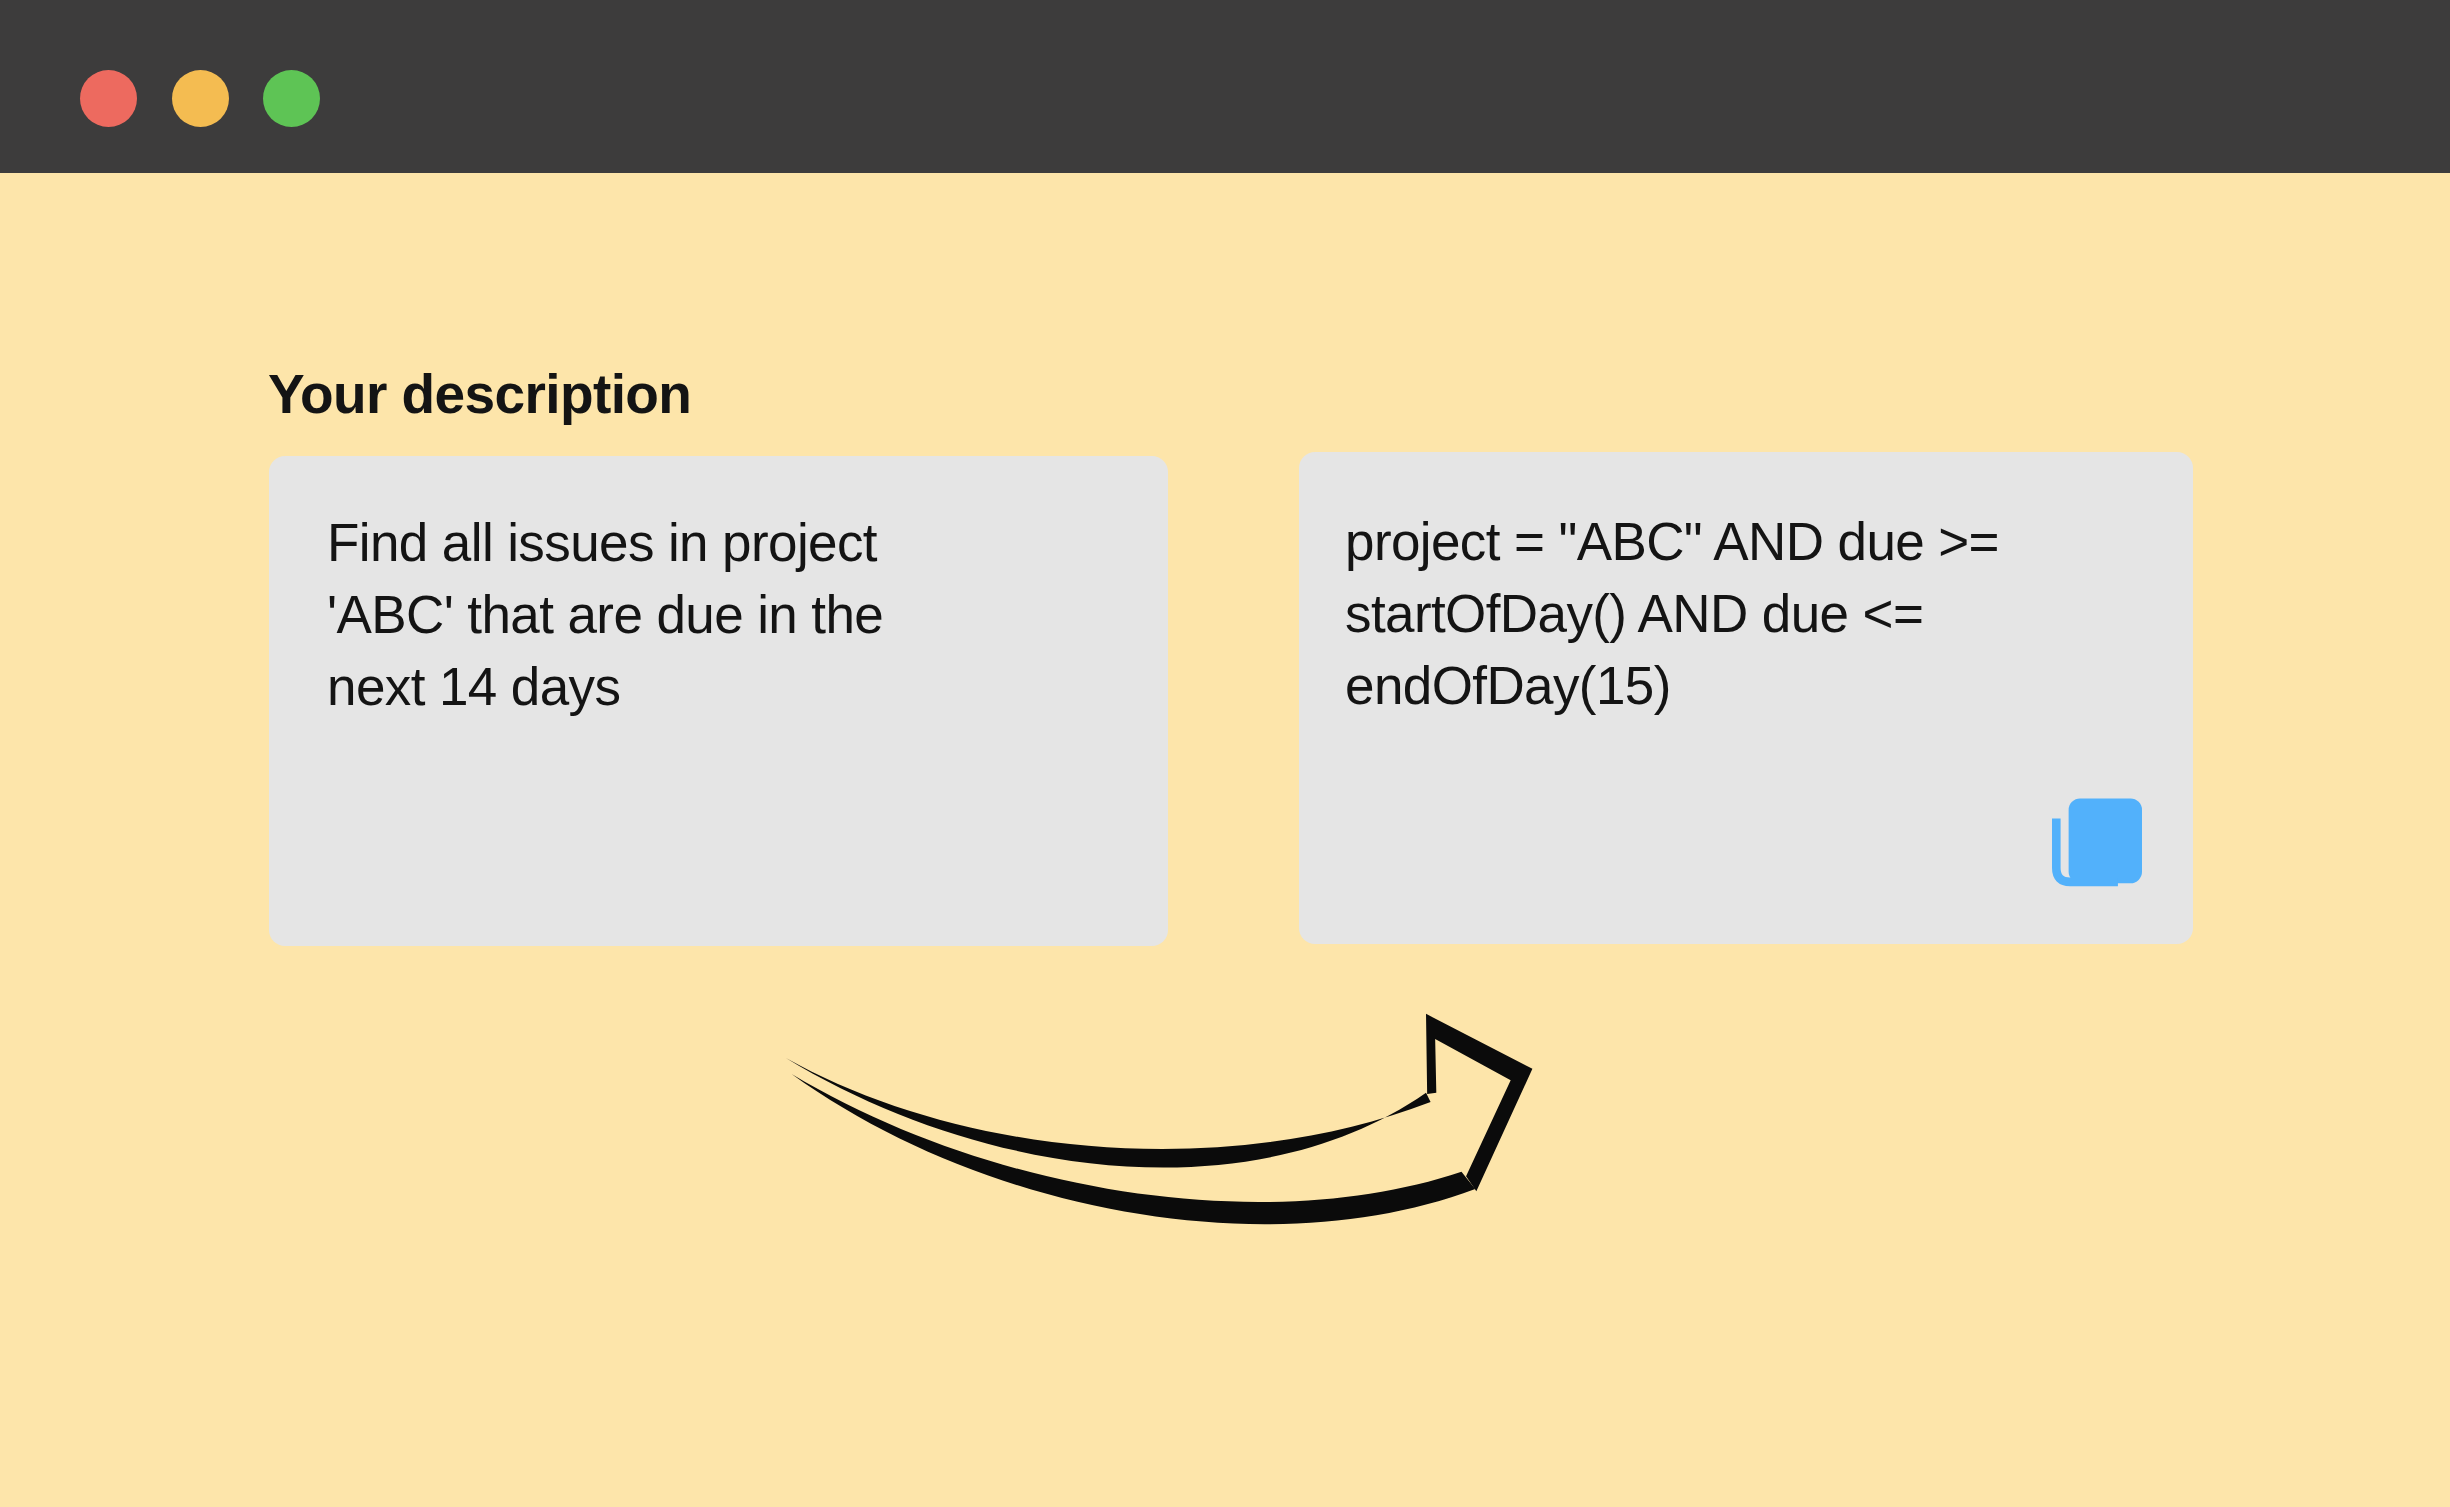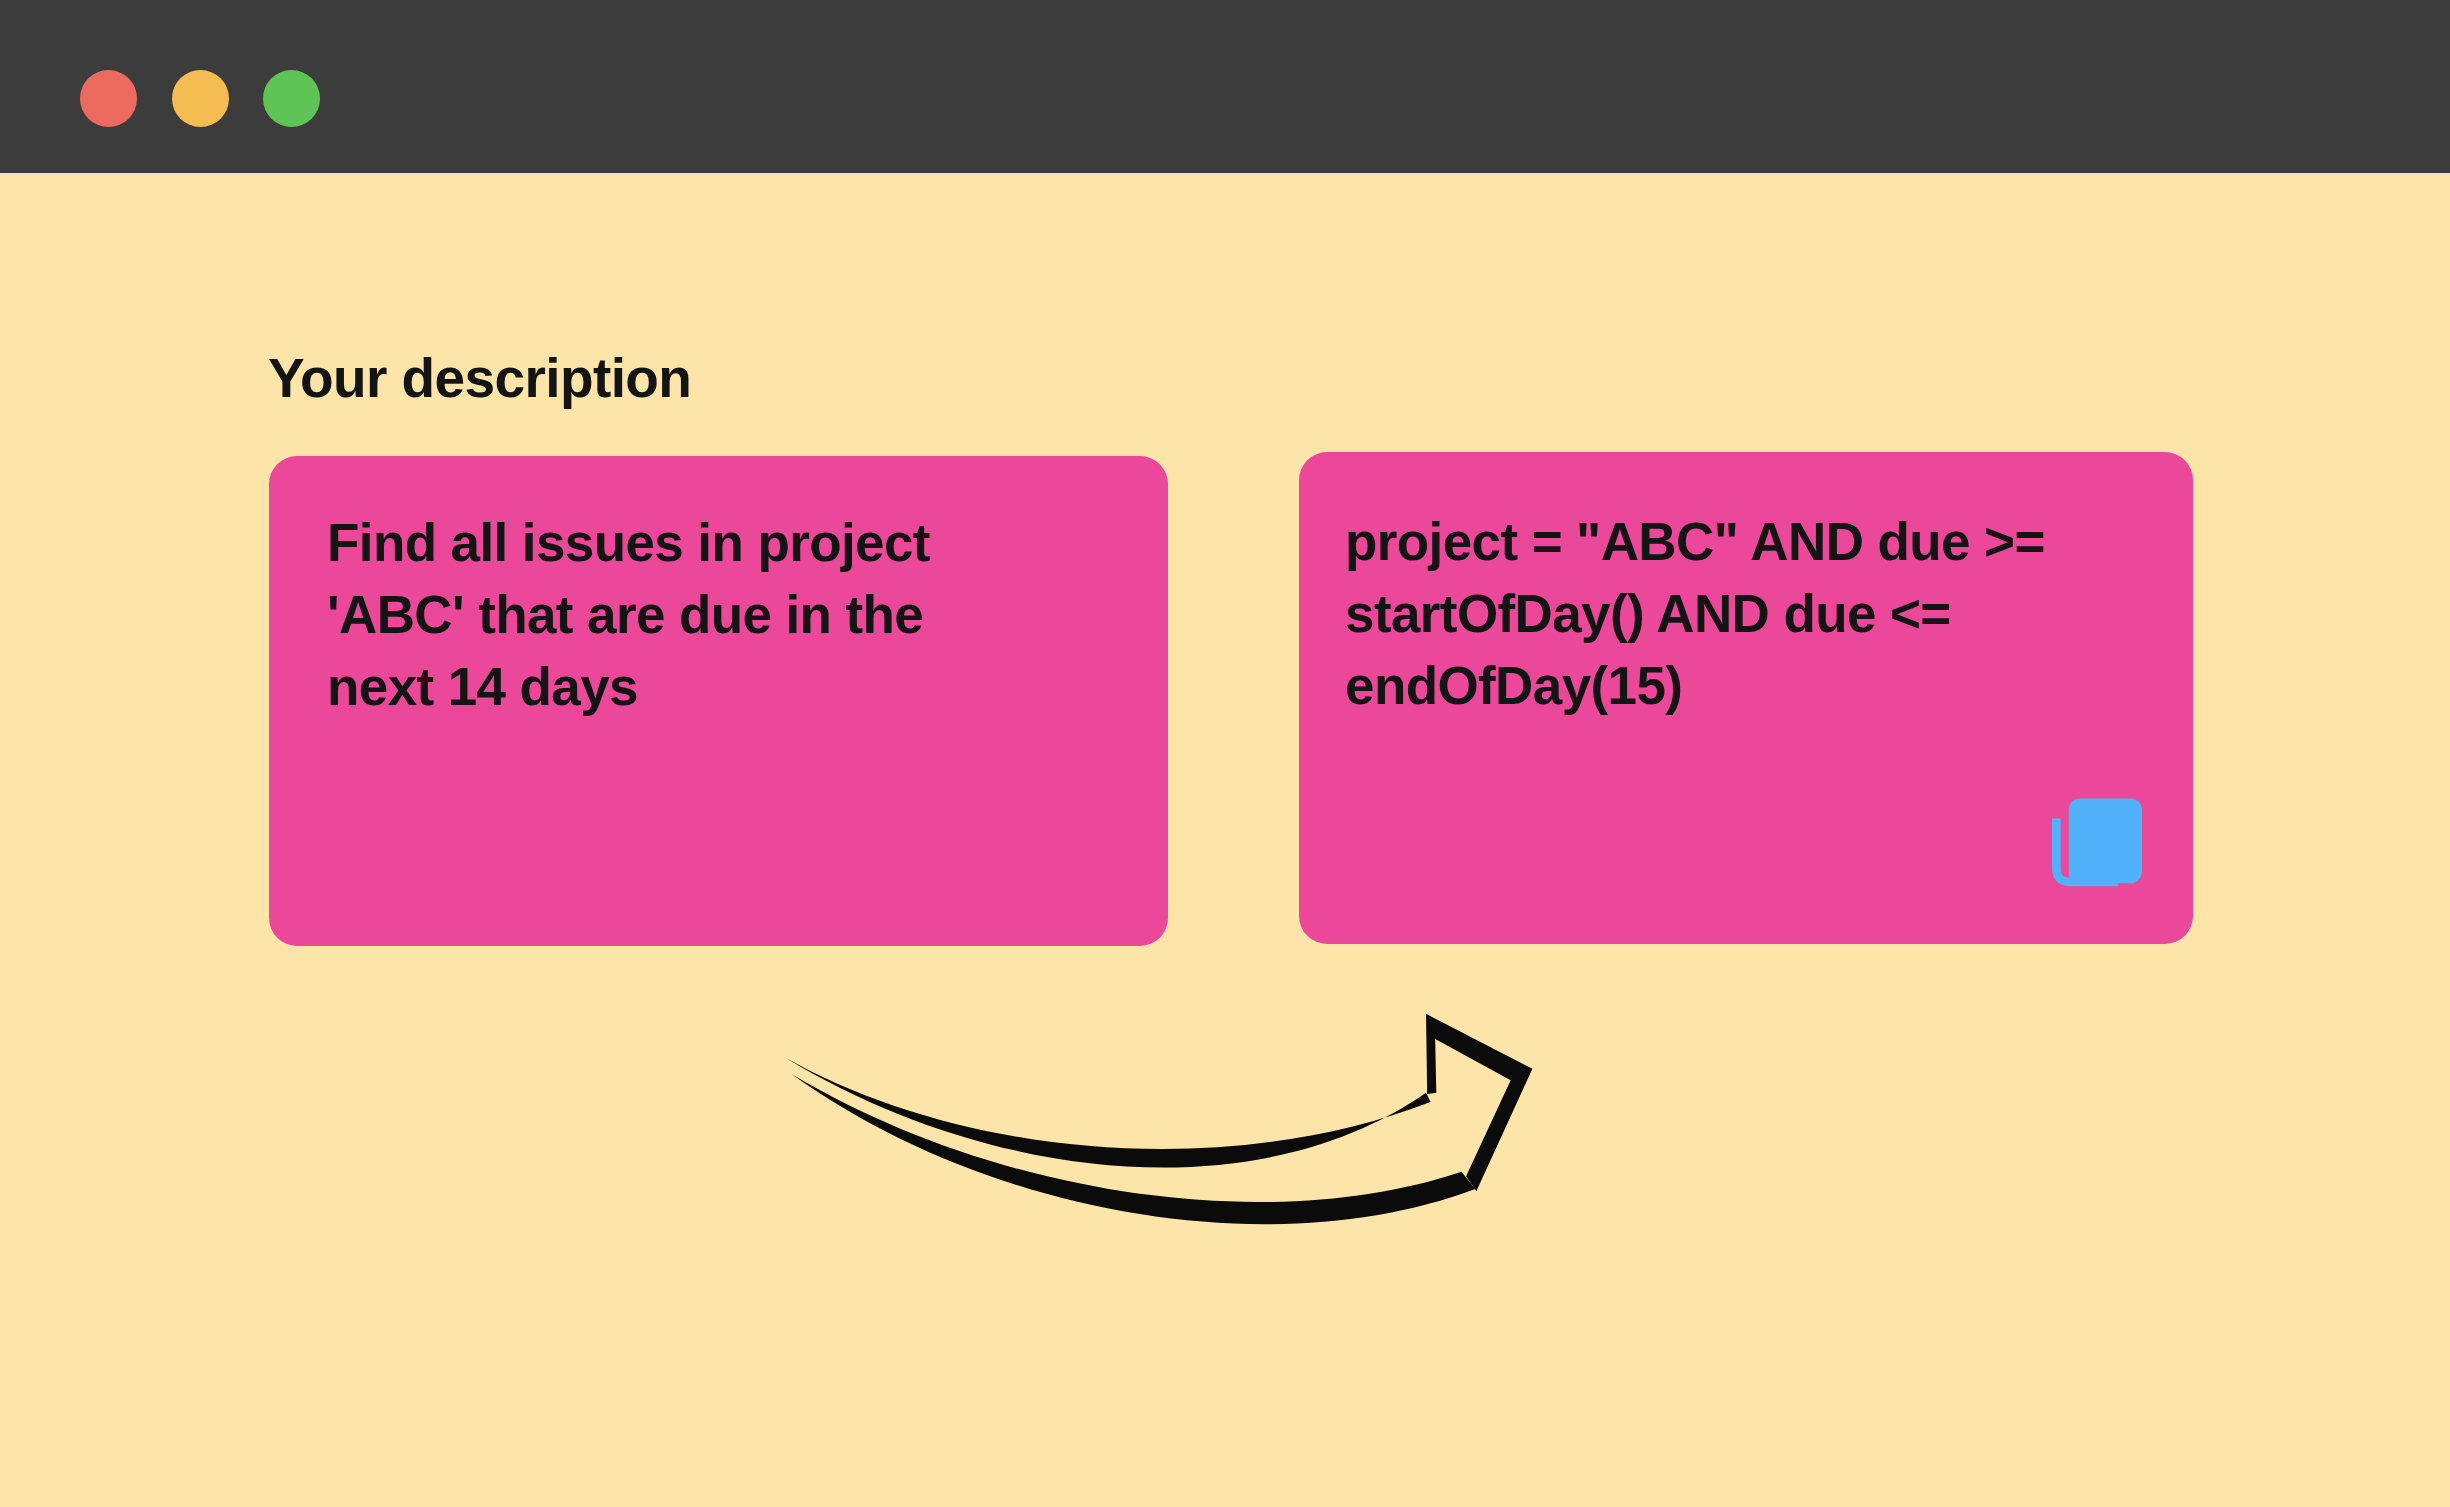--- a/index.html
+++ b/index.html
@@ -16,31 +16,31 @@
     background:#3d3c3c;
   }
   .dot{
     position:absolute;top:70px;width:57px;height:57px;border-radius:50%;
   }
   .dot.close{left:80px;background:#ed6a5f;}
   .dot.min{left:172px;background:#f4bc51;}
   .dot.max{left:263px;background:#5ec455;}
 
   .heading{
-    position:absolute;top:348px;
+    position:absolute;top:364px;
     font-size:55px;font-weight:700;color:#141414;
     line-height:61px;white-space:nowrap;
     letter-spacing:-0.6px;
   }
   .heading.desc{left:268px;}
   .heading.jql{left:1314px;}
 
   .card{
-    position:absolute;background:#ec4899;border-radius:28px;
-    color:#141414;font-weight:700;
+    position:absolute;background:#e5e5e5;border-radius:16px;
+    color:#141414;font-weight:400;
   }
   .card.desc{
     left:269px;top:456px;width:899px;height:490px;
     padding:51px 0 0 58px;box-sizing:border-box;
   }
   .card.jql{
     left:1299px;top:452px;width:894px;height:492px;
     padding:54px 0 0 46px;box-sizing:border-box;
   }
   .card .line{

